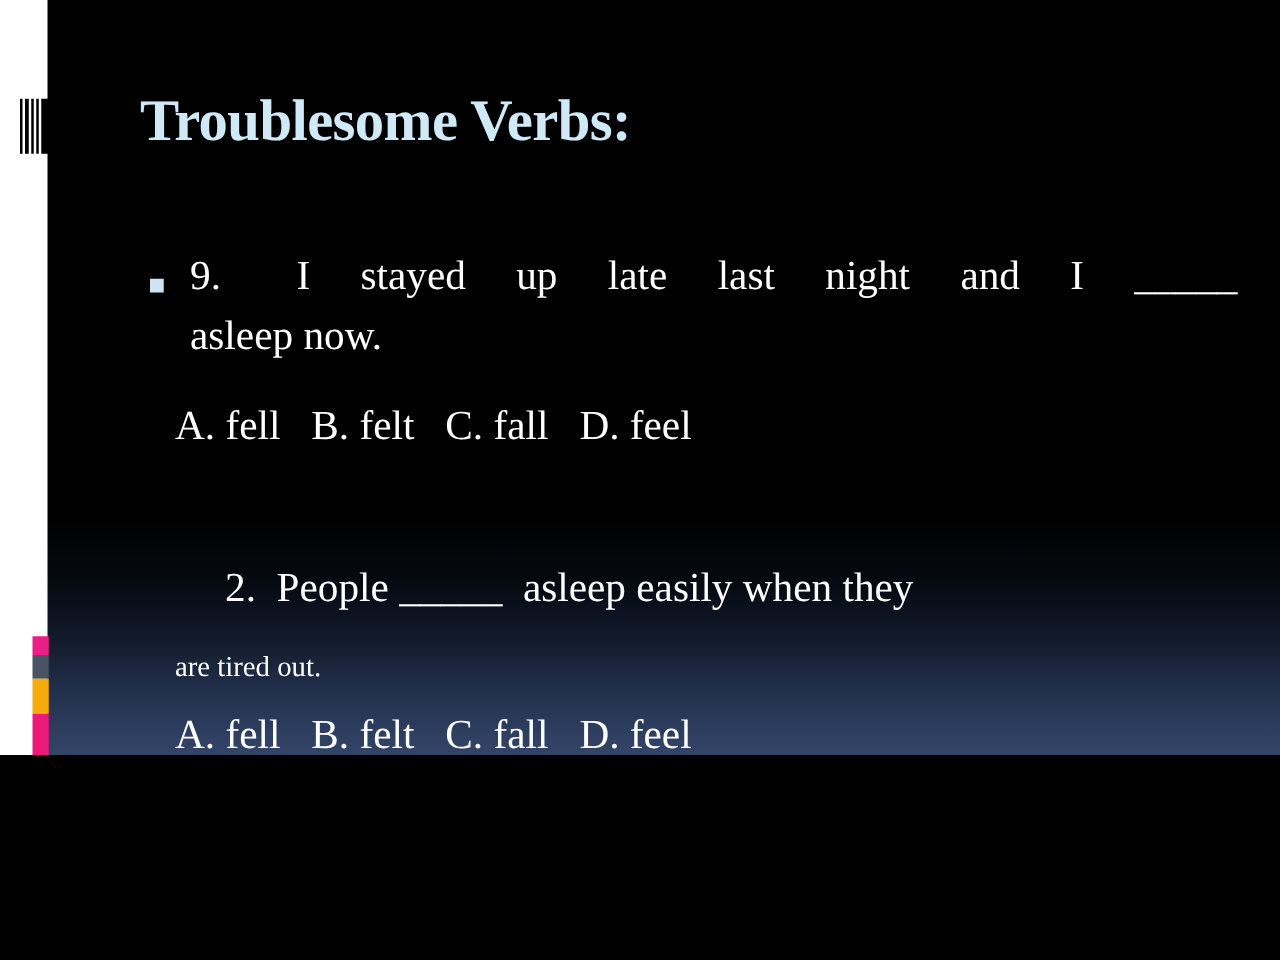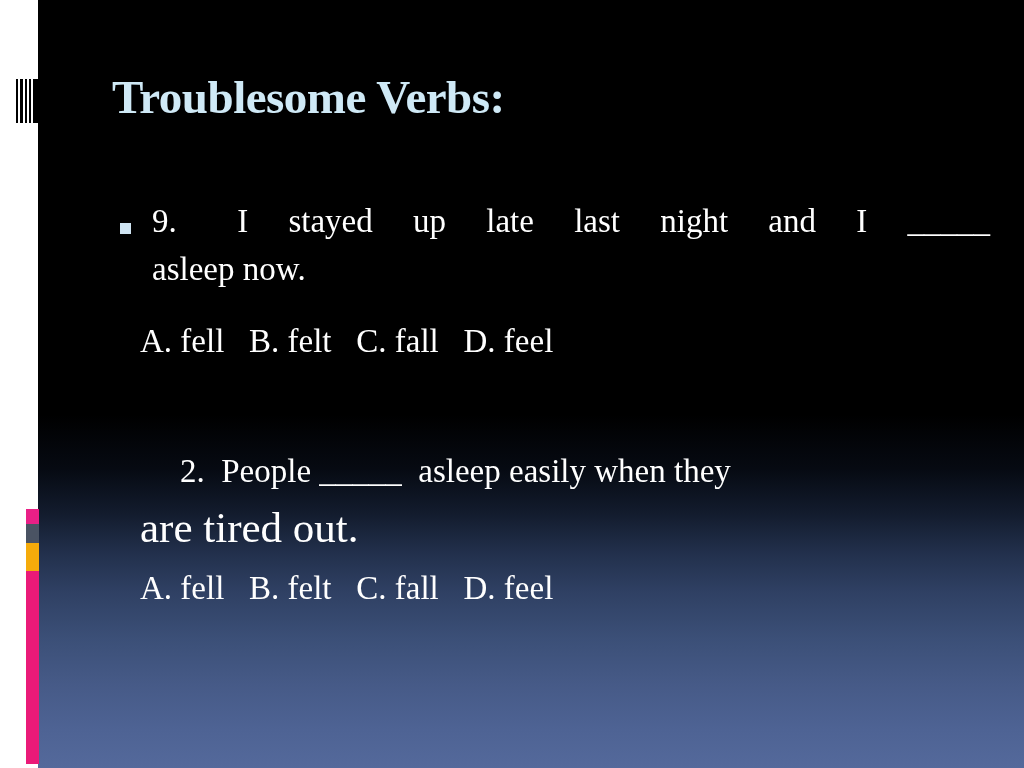--- a/index.html
+++ b/index.html
@@ -3,21 +3,21 @@
 <meta charset="utf-8">
 <style>
   html, body {
     margin: 0;
     padding: 0;
     background: #000;
   }
   #slide {
     position: relative;
     width: 1024px;
-    height: 768px;
+    height: 604px;
     overflow: hidden;
     background: #000;
     font-family: "Liberation Serif", "DejaVu Serif", serif;
   }
 
   
   #slide-background {
     position: absolute;
     left: 0; top: 0;
     width: 1024px; height: 768px;
@@ -140,22 +140,22 @@
     position: absolute;
     left: 22px;
     top: 248px;
     font-size: 33px;
     white-space: pre;
     margin-left: 40px;
   }
   .q2-line2 {
     position: absolute;
     left: 22px;
-    top: 298px;
-    font-size: 43px;
+    top: 316px;
+    font-size: 23px;
     white-space: pre;
   }
   .answers-2 {
     position: absolute;
     left: 22px;
     top: 365px;
     font-size: 33px;
     white-space: pre;
   }
 </style>

